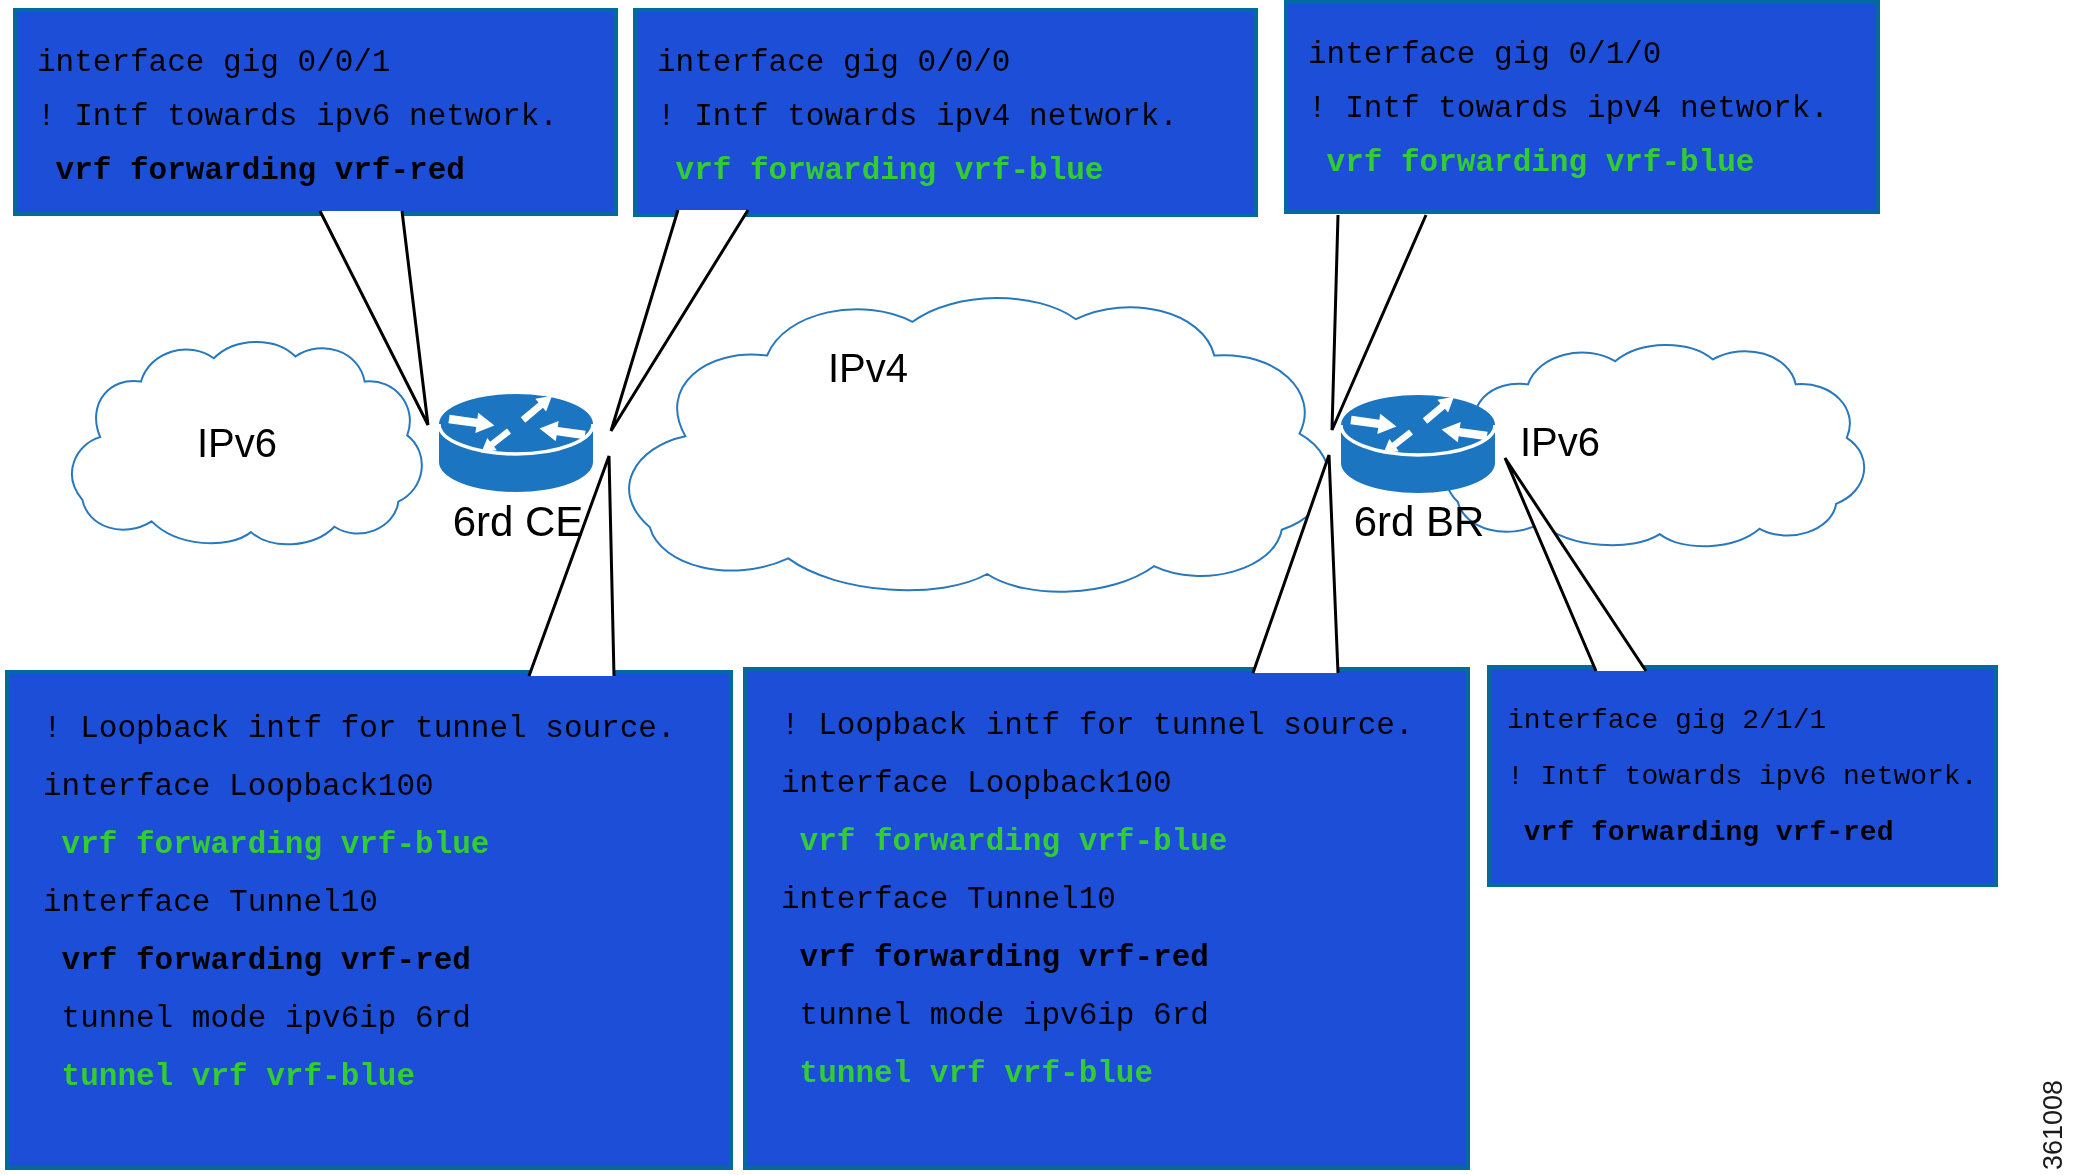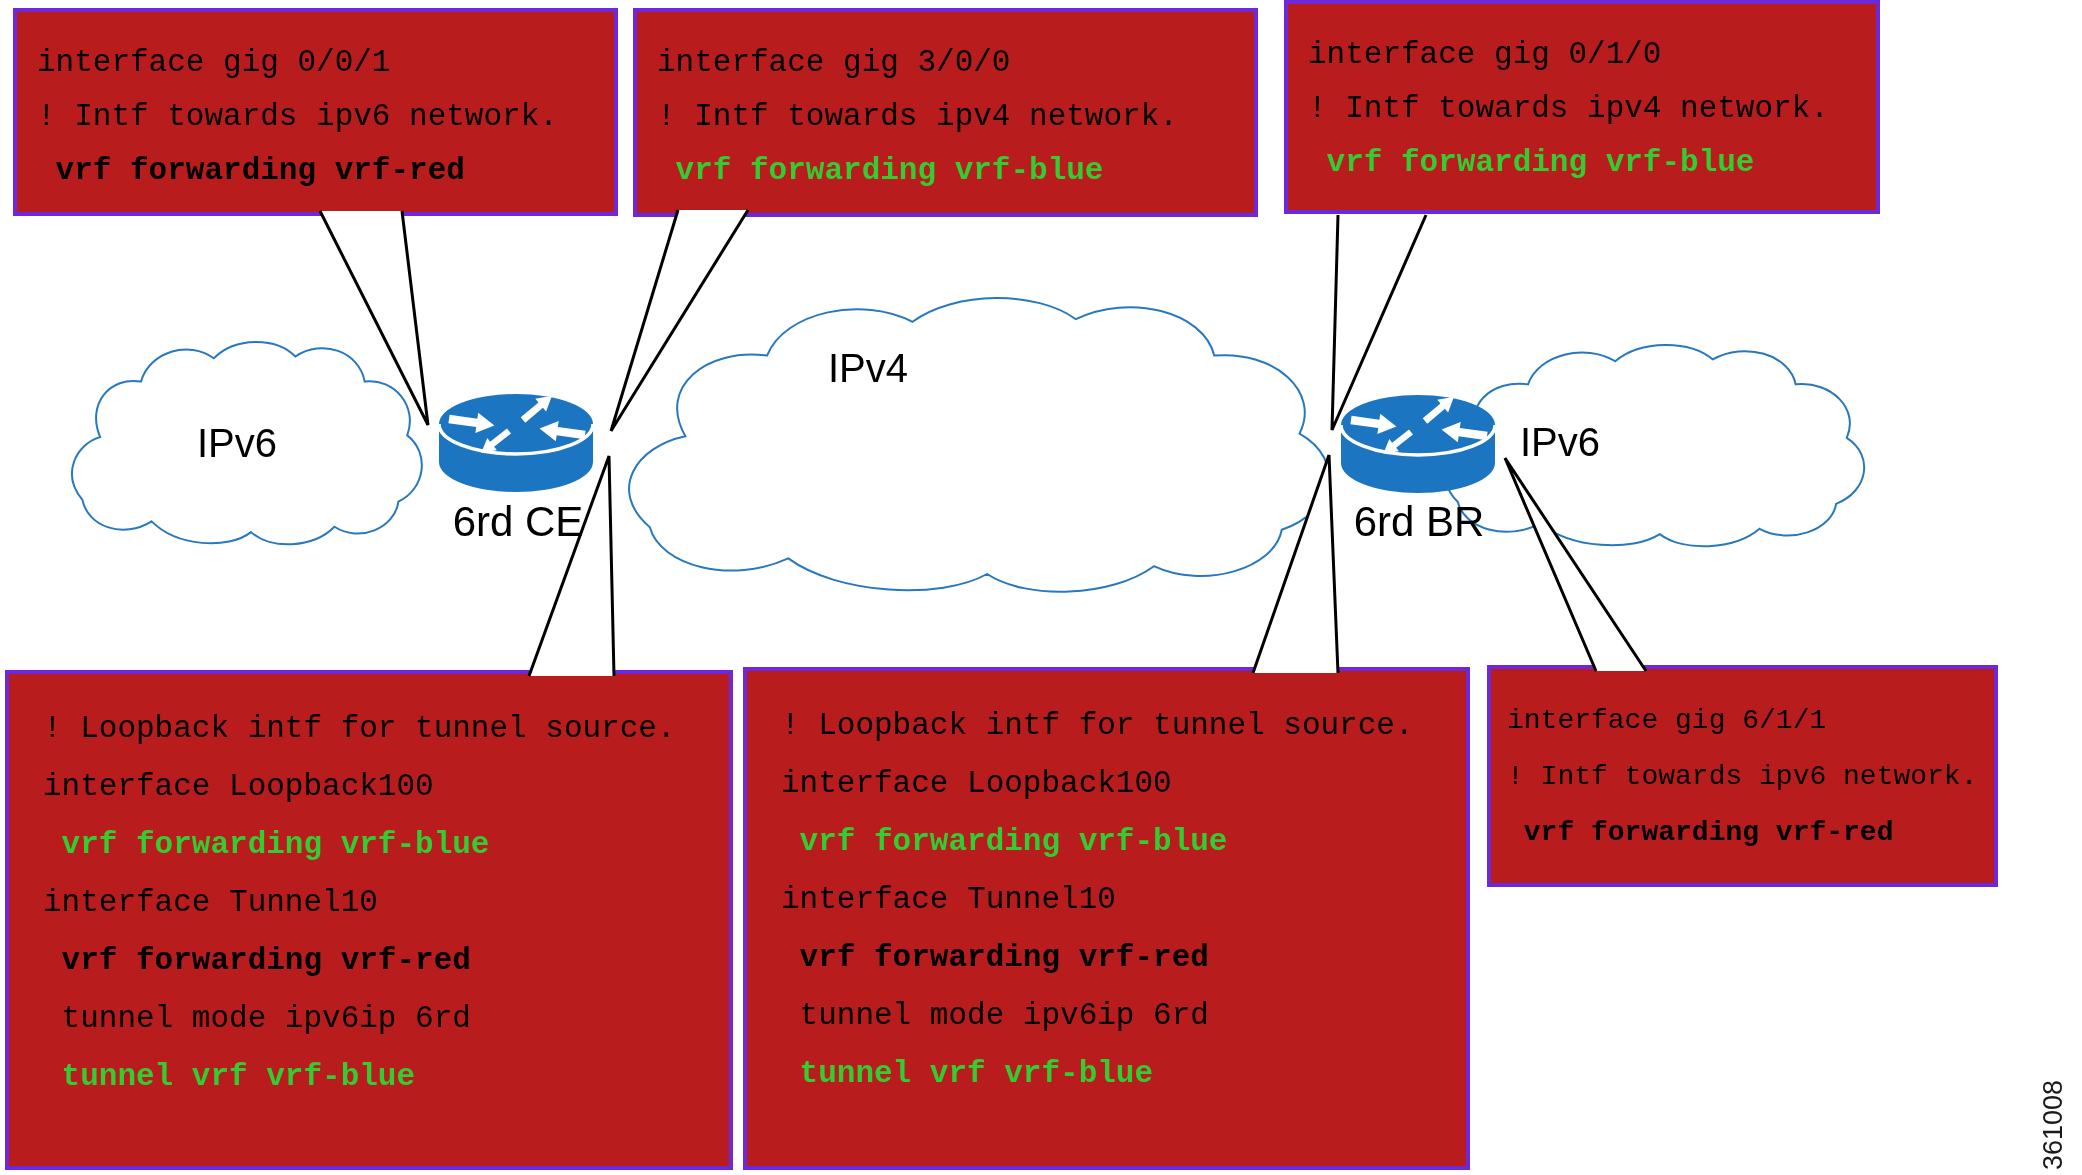--- a/index.html
+++ b/index.html
@@ -1,18 +1,18 @@
 <!DOCTYPE html>
 <html><head>
 <meta charset="utf-8">
 <style>
   html,body{margin:0;padding:0;background:#ffffff;}
   .stage{position:relative;width:2082px;height:1175px;background:#ffffff;overflow:hidden;
          font-family:"Liberation Mono", monospace;}
-  .callout{position:absolute;background:#b91c1c;border:4px solid #6d28d9;box-sizing:border-box;z-index:1;}
+  .callout{position:absolute;background:#1d4ed8;border:4px solid #0369a1;box-sizing:border-box;z-index:1;}
   .code-line{white-space:pre;color:#000000;}
   .code-line[data-style="bold"]{font-weight:700;}
   .code-line[data-style="green-bold"]{font-weight:700;color:#33CC33;}
   .box-top{padding:24px 6px 0 20px;font-size:31px;line-height:54px;}
   .box-bottom{padding:26px 6px 0 34px;font-size:31px;line-height:58px;}
   .box-small{padding:24px 6px 0 16px;font-size:28px;line-height:56px;}
   svg.overlay{position:absolute;left:0;top:0;z-index:2;pointer-events:none;}
   .sans-label{font-family:"Liberation Sans", sans-serif;}
 </style>
 </head>
@@ -20,21 +20,21 @@
 
 <div class="stage">
 
   <div class="callout box-top" style="left:13px;top:8px;width:605px;height:208px">
     <div class="code-line" data-style="normal">interface gig 0/0/1</div>
     <div class="code-line" data-style="normal">! Intf towards ipv6 network.</div>
     <div class="code-line" data-style="bold"> vrf forwarding vrf-red</div>
   </div>
 
   <div class="callout box-top" style="left:633px;top:8px;width:625px;height:209px">
-    <div class="code-line" data-style="normal">interface gig 3/0/0</div>
+    <div class="code-line" data-style="normal">interface gig 0/0/0</div>
     <div class="code-line" data-style="normal">! Intf towards ipv4 network.</div>
     <div class="code-line" data-style="green-bold"> vrf forwarding vrf-blue</div>
   </div>
 
   <div class="callout box-top" style="left:1284px;top:0;width:596px;height:214px">
     <div class="code-line" data-style="normal">interface gig 0/1/0</div>
     <div class="code-line" data-style="normal">! Intf towards ipv4 network.</div>
     <div class="code-line" data-style="green-bold"> vrf forwarding vrf-blue</div>
   </div>
 
@@ -54,21 +54,21 @@
     <div class="code-line" data-style="normal">interface Loopback100</div>
     <div class="code-line" data-style="green-bold"> vrf forwarding vrf-blue</div>
     <div class="code-line" data-style="normal"></div>
     <div class="code-line" data-style="normal">interface Tunnel10</div>
     <div class="code-line" data-style="bold"> vrf forwarding vrf-red</div>
     <div class="code-line" data-style="normal"> tunnel mode ipv6ip 6rd</div>
     <div class="code-line" data-style="green-bold"> tunnel vrf vrf-blue</div>
   </div>
 
   <div class="callout box-small" style="left:1487px;top:665px;width:511px;height:222px">
-    <div class="code-line" data-style="normal">interface gig 6/1/1</div>
+    <div class="code-line" data-style="normal">interface gig 2/1/1</div>
     <div class="code-line" data-style="normal">! Intf towards ipv6 network.</div>
     <div class="code-line" data-style="bold"> vrf forwarding vrf-red</div>
   </div>
 
   <svg class="overlay" width="2082" height="1175" viewBox="0 0 2082 1175">
 
     <g>
       <path d="M 46 104 C 30 114, 10 107, 7 92 C -5 78, 3 61, 17 57 C 9 38, 23 23, 40 26 C 45 9, 67 3, 81 13 C 93 1, 116 1, 127 12 C 142 2, 163 9, 166 26 C 183 24, 196 40, 190 56 C 203 66, 200 86, 185 93 C 183 108, 163 116, 149 107 C 137 119, 113 120, 102 110 C 89 120, 60 118, 46 104 Z" transform="translate(70,335) scale(1.775,1.792)" fill="#ffffff" stroke-width="2" vector-effect="non-scaling-stroke" stroke="#2878BE"></path>
     </g>
     <g>

